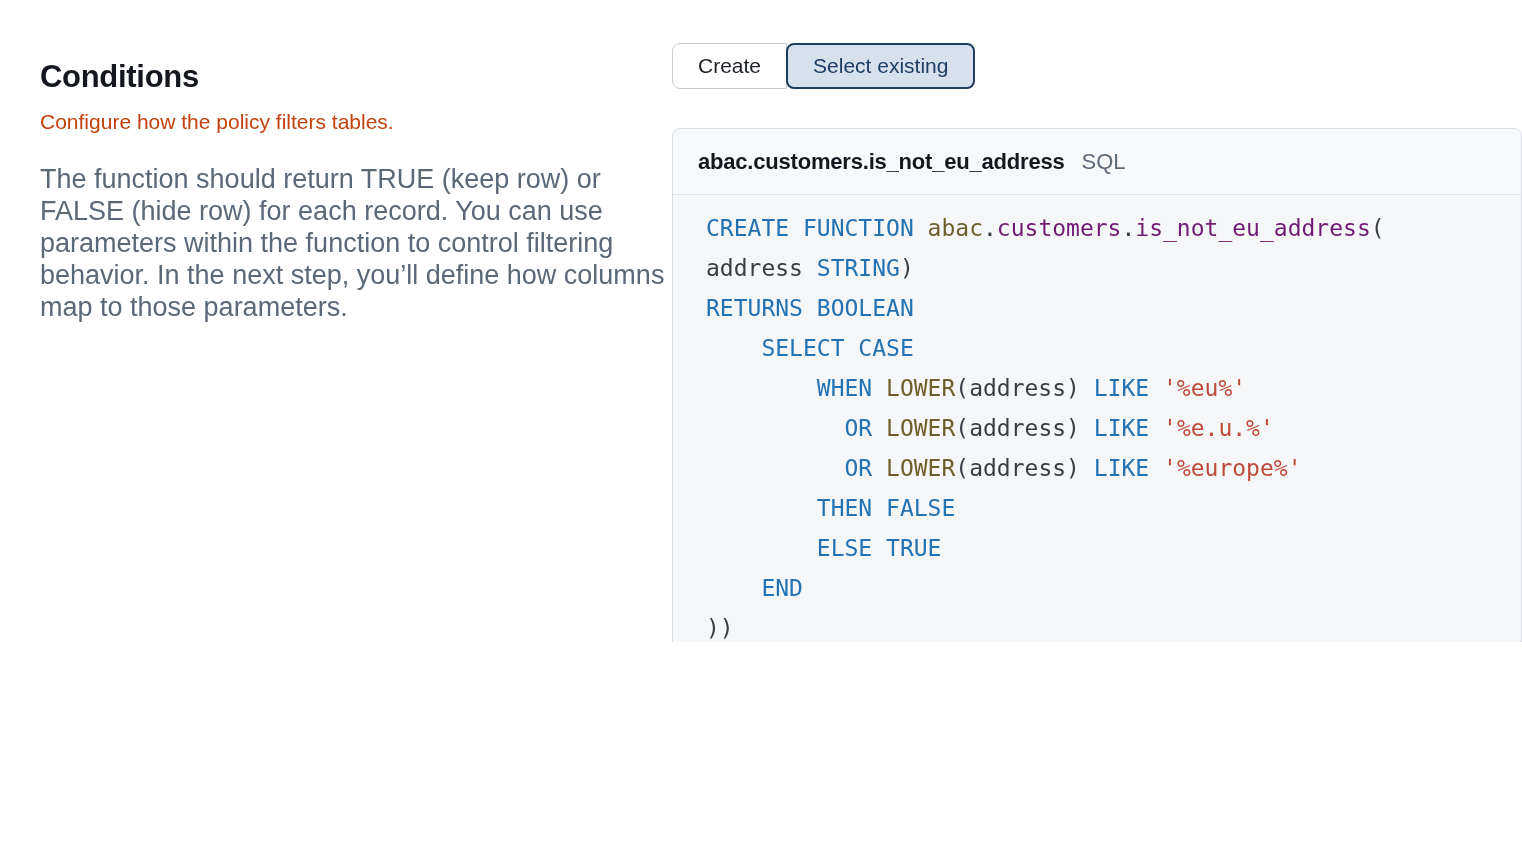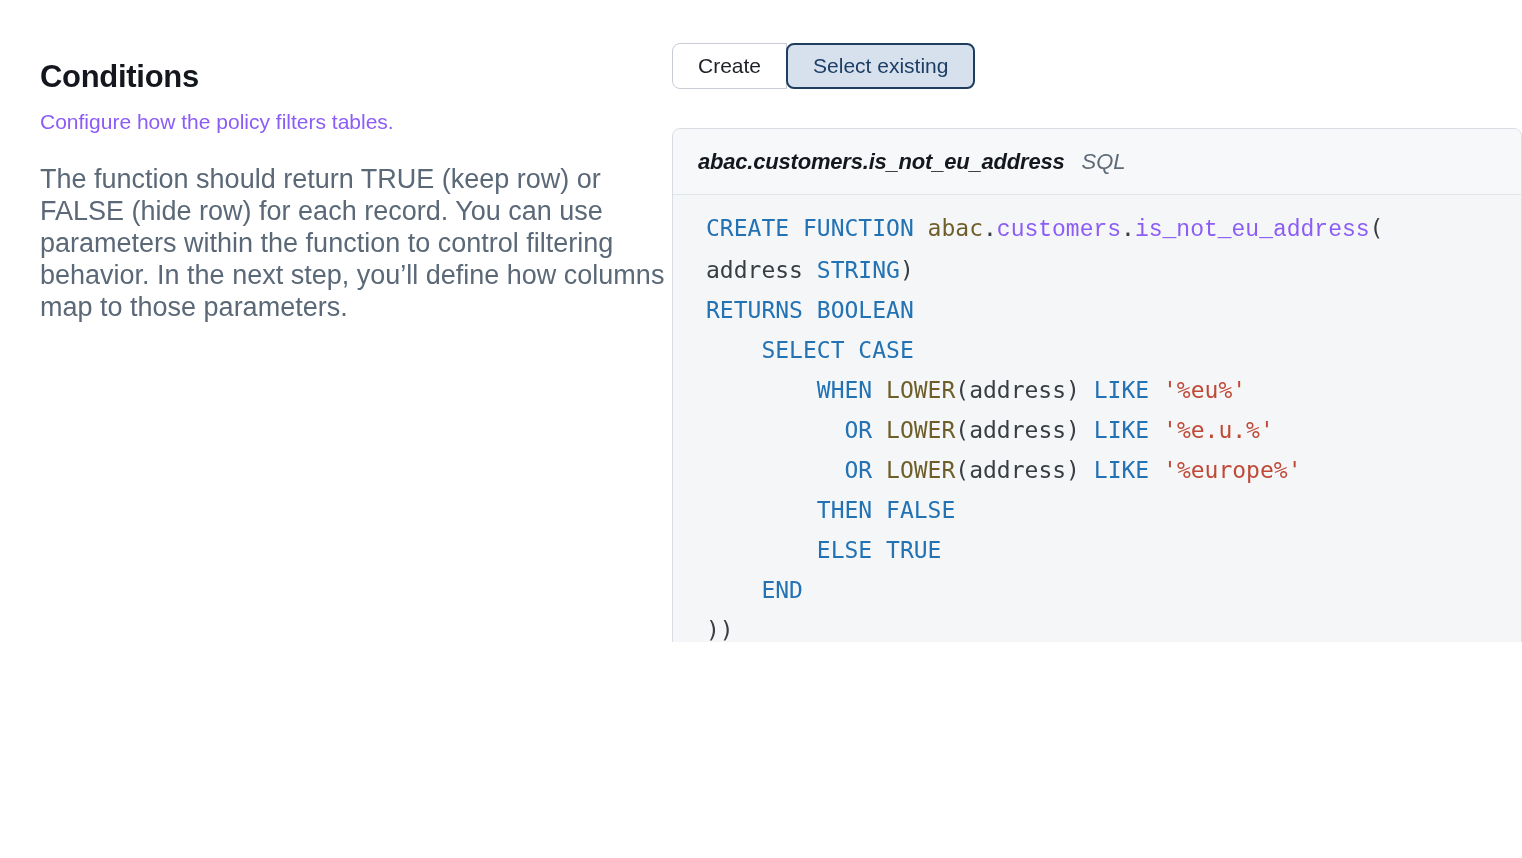--- a/index.html
+++ b/index.html
@@ -14,21 +14,21 @@
   }
 
   
   .page-title {
     position: absolute; left: 40px; top: 38px;
     font-size: 31px; font-weight: 700; color: #14181e;
     letter-spacing: -0.3px;
   }
   .subtitle {
     position: absolute; left: 40px; top: 110px;
-    font-size: 21px; color: #8b5cf6;
+    font-size: 21px; color: #c2410c;
   }
   .description {
     position: absolute; left: 40px; top: 163px;
     width: 640px;
     font-size: 27px; line-height: 32px; color: #5a6877;
     white-space: pre-line;
   }
 
   
   .mode-toggle {
@@ -66,42 +66,41 @@
     border-radius: 8px;
     overflow: hidden;
     background: #f5f6f8;
   }
   .fn-card-header {
     height: 66px;
     background: #f7f8fa;
     border-bottom: 1px solid #e1e4e9;
     display: flex; align-items: center;
     padding: 0 25px;
-    font-style: italic;
   }
   .fn-name {
     font-size: 22px; font-weight: 700; color: #14181e;
     letter-spacing: -0.2px;
   }
   .lang-badge {
     font-size: 22px; color: #5e6a77; margin-left: 17px;
   }
   .fn-card-body {
     background: #f5f6f8;
     padding: 13px 16px 17px 33px;
   }
   .code-line {
     font-family: "DejaVu Sans Mono", monospace;
     font-size: 23px; line-height: 40px;
     white-space: pre;
     color: #383d43;
   }
   .tk-kw   { color: #2272b4; }
   .tk-fn   { color: #6e5f2a; }
-  .tk-gold { color: #8b5cf6; font-family: Liberation Mono, monospace; }
+  .tk-gold { color: #701a75; }
   .tk-str  { color: #bf4936; }
   .tk-pl   { color: #383d43; }
 
   
   .test-row {
     position: absolute; left: 678px; top: 757px;
     display: flex; align-items: center;
     cursor: pointer;
   }
   .chevron-icon { width: 22px; height: 22px; display: block; }

